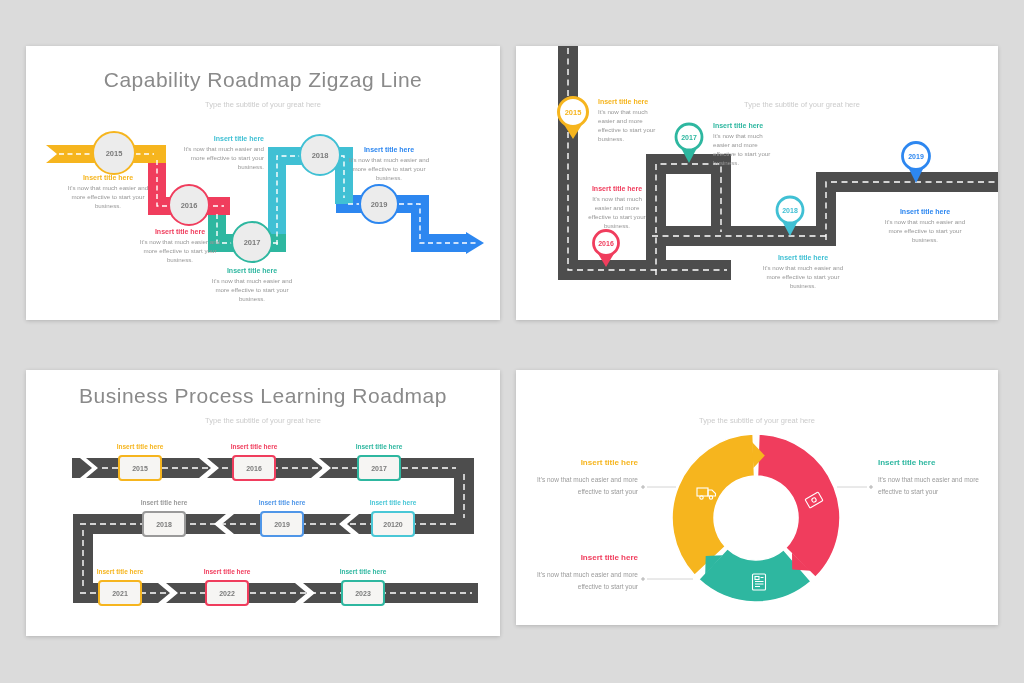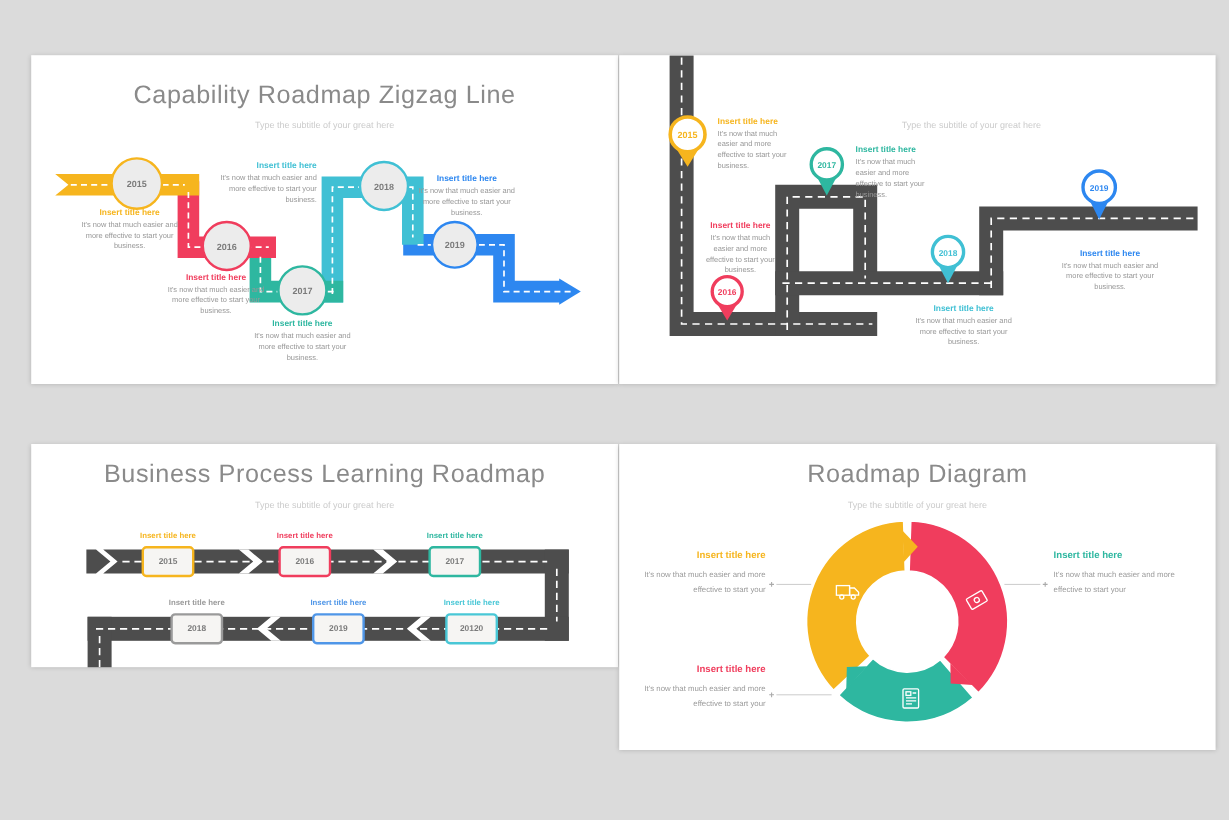--- a/index.html
+++ b/index.html
@@ -1,17 +1,17 @@
 <!DOCTYPE html>
 <html><head>
 <meta charset="utf-8">
 <style>
   html,body{margin:0;padding:0;}
   body{width:1024px;height:683px;background:#dbdbdb;font-family:"Liberation Sans",sans-serif;position:relative;overflow:hidden;}
-  .card{position:absolute;background:#ffffff;box-shadow:0 1px 4px rgba(0,0,0,.18);overflow:hidden;padding-left:15px;}
+  .card{position:absolute;background:#ffffff;box-shadow:0 1px 4px rgba(0,0,0,.18);overflow:hidden;}
   .slide-title{position:absolute;left:0;right:0;text-align:center;color:#8a8a8a;font-size:21px;font-weight:400;letter-spacing:.5px;}
   .slide-subtitle{position:absolute;left:0;right:0;text-align:center;color:#cbcbcb;font-size:7.5px;}
   .diagram{position:absolute;left:0;top:0;}
   .tb{position:absolute;z-index:3;}
   .tb-title{font-size:7px;font-weight:bold;margin-bottom:3px;}
   .tb-desc{font-size:6.2px;line-height:1.45;color:#979797;}
   .tb.center{text-align:center;}
   .tb.right{text-align:right;}
   .yearbox{position:absolute;z-index:3;width:44px;height:26px;box-sizing:border-box;background:#f6f5f3;border:2px solid #ccc;border-radius:4px;display:flex;align-items:center;justify-content:center;font-size:7px;font-weight:bold;color:#7b7b7b;}
   .boxtitle{position:absolute;z-index:3;width:90px;text-align:center;font-size:6.5px;font-weight:bold;}
@@ -135,21 +135,21 @@
   <div class="tb center" style="left:243px;top:208px;width:88px">
     <div class="tb-title" style="color:#40C0D4">Insert title here</div>
     <div class="tb-desc">It's now that much easier and more effective to start your business.</div>
   </div>
   <div class="tb center" style="left:365px;top:162px;width:88px">
     <div class="tb-title" style="color:#2D87F0">Insert title here</div>
     <div class="tb-desc">It's now that much easier and more effective to start your business.</div>
   </div>
 </div>
 
-<div class="card" style="left:26px;top:370px;width:474px;height:186px">
+<div class="card" style="left:26px;top:370px;width:474px;height:266px">
   <div class="slide-title" style="top:14px">Business Process Learning Roadmap</div>
   <div class="slide-subtitle" style="top:46px">Type the subtitle of your great here</div>
 
   <svg class="diagram" width="474" height="255" viewBox="0 0 474 255">
     <g fill="#4D4D4D" stroke="none">
       <polygon points="46,88 54,88 66,98 54,108 46,108"></polygon>
       <polygon points="60,88 448,88 448,108 60,108 72,98"></polygon>
       <rect x="428" y="88" width="20" height="76"></rect>
       <rect x="47" y="144" width="401" height="20"></rect>
       <rect x="47" y="144" width="20" height="89"></rect>
@@ -188,21 +188,20 @@
 
   <div class="boxtitle" style="left:49px;top:198px;color:#F6B51E">Insert title here</div>
   <div class="yearbox" style="left:72px;top:210px;border-color:#F6B51E">2021</div>
   <div class="boxtitle" style="left:156px;top:198px;color:#F03D5D">Insert title here</div>
   <div class="yearbox" style="left:179px;top:210px;border-color:#F03D5D">2022</div>
   <div class="boxtitle" style="left:292px;top:198px;color:#2EB7A0">Insert title here</div>
   <div class="yearbox" style="left:315px;top:210px;border-color:#2EB7A0">2023</div>
 </div>
 
 <div class="card" style="left:516px;top:370px;width:482px;height:255px">
-  <div class="slide-title" style="top:14px">Roadmap Diagram</div>
   <div class="slide-subtitle" style="top:46px">Type the subtitle of your great here</div>
 
   <svg class="diagram" width="482" height="255" viewBox="0 0 482 255">
     <g stroke="#ffffff" stroke-width="1.5">
       <path d="M 242.9 64.1 A 84 84 0 0 1 299.4 207.4 L 269.7 177.7 A 42 42 0 0 0 241.5 106.0 Z" fill="#F03D5D"></path>
       <path d="M 295.1 211.4 A 84 84 0 0 1 182.7 209.4 L 211.4 178.7 A 42 42 0 0 0 267.6 179.7 Z" fill="#2EB7A0"></path>
       <path d="M 178.6 205.3 A 84 84 0 0 1 237.1 64.1 L 238.5 106.0 A 42 42 0 0 0 209.3 176.6 Z" fill="#F6B51E"></path>
     </g>
     <g stroke="none">
       <polygon points="237.4,98.1 236.0,72.1 248.8,85.6" fill="#F6B51E"></polygon>

